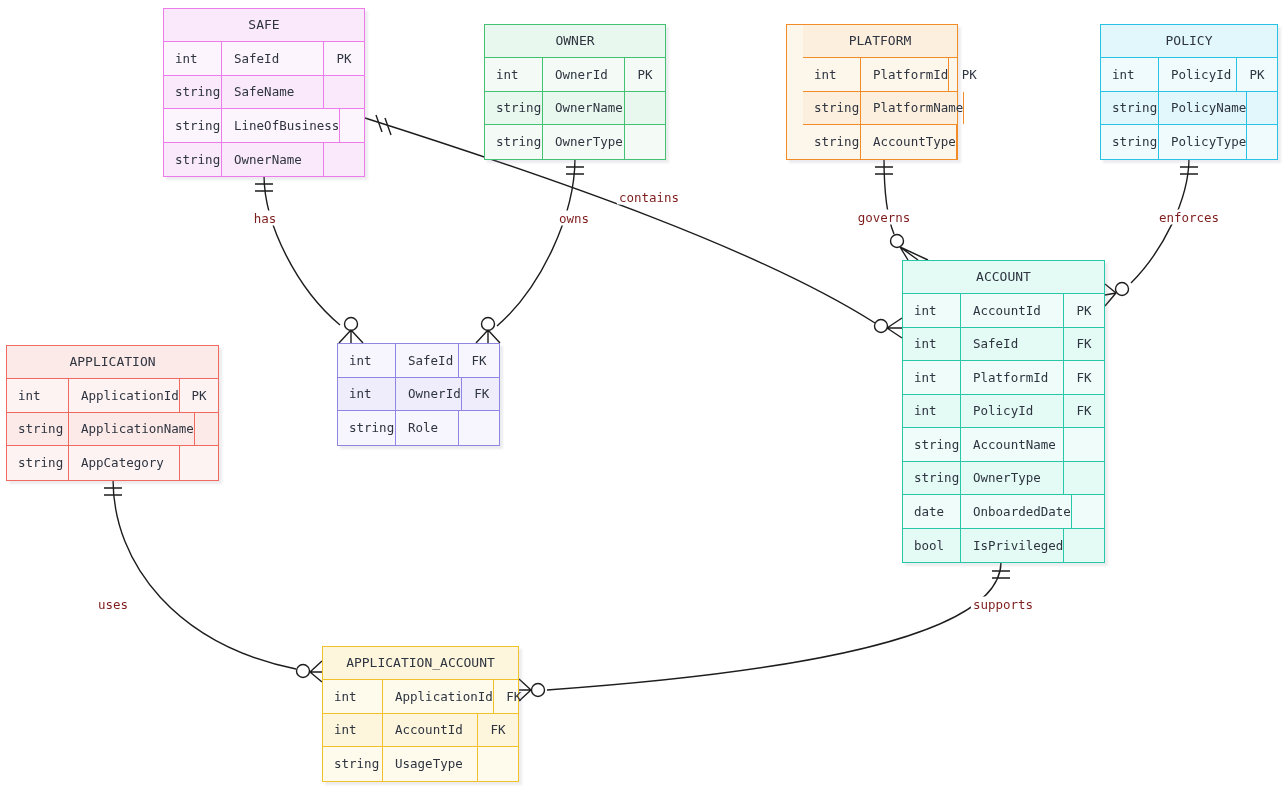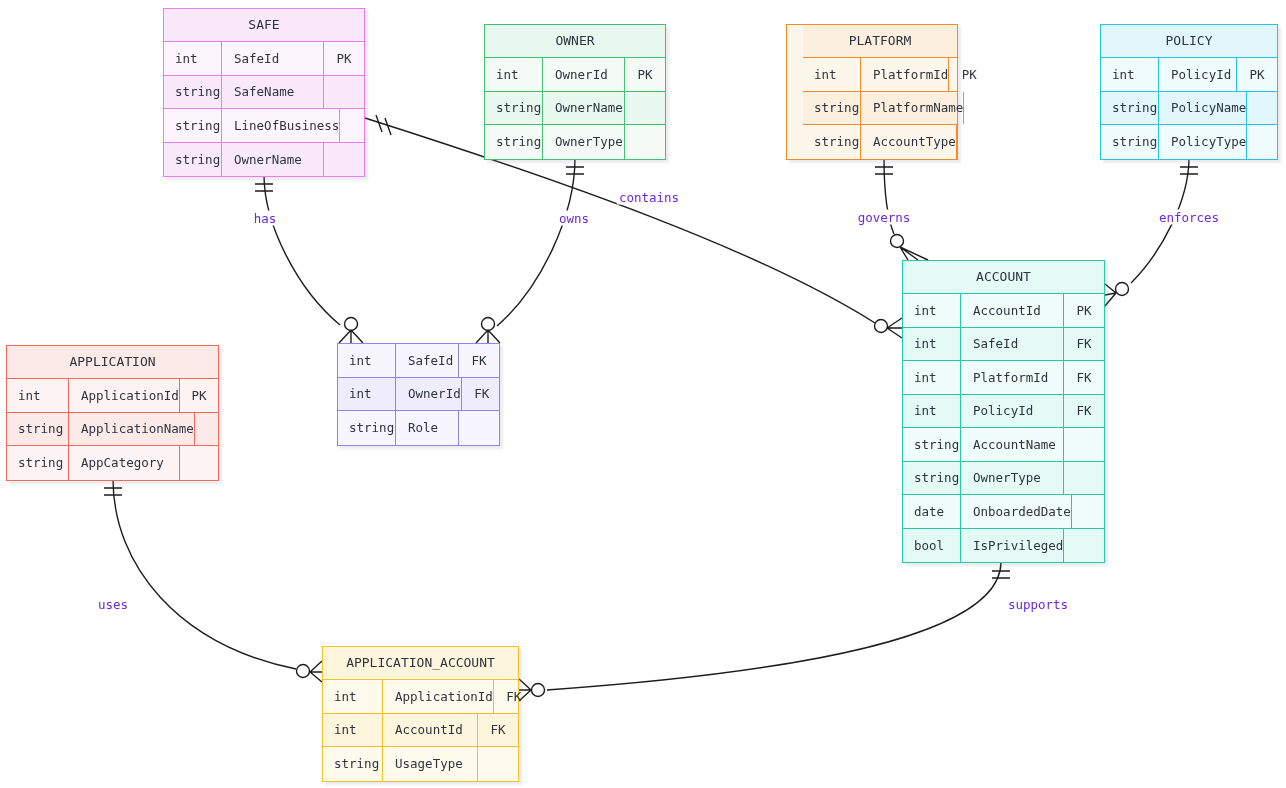--- a/index.html
+++ b/index.html
@@ -52,29 +52,29 @@
   .e-safe-owner       { left:337px; top:343px; width:163px; }
   .e-safe-owner .erow { grid-template-columns:58px 1fr 40px; }
   .e-account       { left:902px; top:260px; width:203px; }
   .e-account .erow { grid-template-columns:58px 1fr 40px; }
   .e-application-account       { left:322px; top:646px; width:197px; }
   .e-application-account .erow { grid-template-columns:60px 1fr 40px; }
 
   .edge-label {
     position:absolute; transform:translate(-50%,-50%);
     background:#ffffff; padding:0 2px;
-    font-size:12.5px; color:#6d28d9; white-space:nowrap;
+    font-size:12.5px; color:#7f1d1d; white-space:nowrap;
   }
   .l-has      { left:265px;  top:218px; }
   .l-owns     { left:574px;  top:218px; }
   .l-contains { left:649px;  top:197px; }
   .l-governs  { left:884px;  top:217px; }
   .l-enforces { left:1189px; top:217px; }
   .l-uses     { left:113px;  top:604px; }
-  .l-supports { left:1003px; top:604px;margin-left:35px; }
+  .l-supports { left:1003px; top:604px; }
 </style>
 </head>
 <body>
 
 <div id="canvas">
 
   <svg class="edges" width="1286" height="788" viewBox="0 0 1286 788">
 
     <g>
       <path class="edge-line" d="M264,175 C264,225 298,290 340,325"></path>

